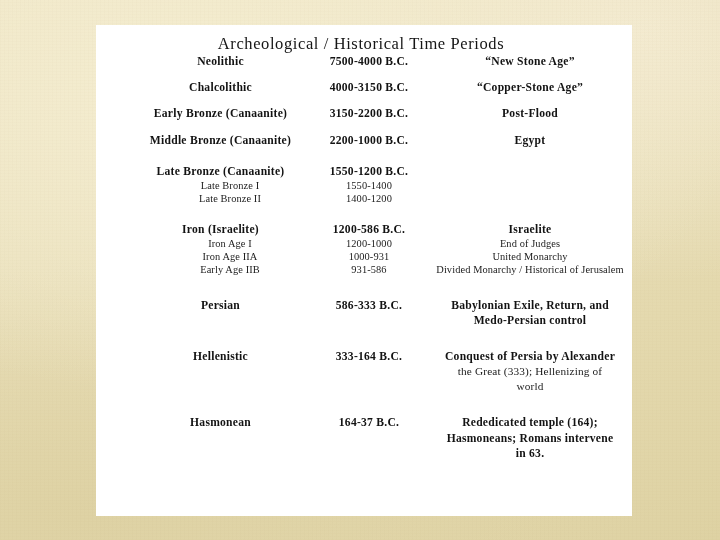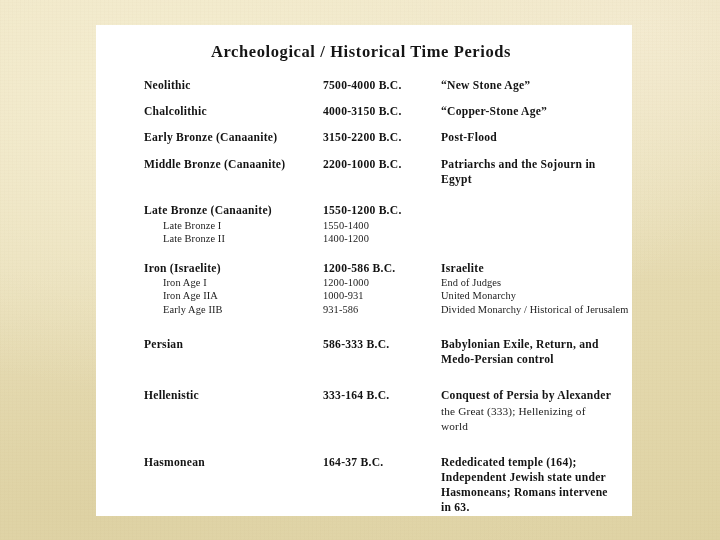--- a/index.html
+++ b/index.html
@@ -40,34 +40,34 @@
     width: 536px;
     height: 491px;
     background: #ffffff;
     box-sizing: border-box;
     padding: 9px 0 0 0;
     overflow: hidden;
   }
 
   .table-title {
     text-align: center;
-    font-weight: bold;
+    font-weight: normal;
     font-size: 16.5px;
     letter-spacing: 0.6px;
     color: #151515;
-    margin: 8px;
+    margin: 0;
     padding: 0 10px 0 4px;
     line-height: 1.2;
   }
 
   .rows {
     position: relative;
-    margin-top: 16px;
-    padding-left: 48px;
+    padding-left: 35px;
     padding-right: 4px;
+    text-align: center;
   }
 
   .row {
     display: flex;
     align-items: flex-start;
     margin-bottom: 11px;
   }
   .row.gap-sm { margin-bottom: 11px; }
   .row.gap-md { margin-bottom: 16px; }
   .row.gap-lg { margin-bottom: 21px; }
@@ -158,21 +158,20 @@
         </div>
       </div>
       <div class="row gap-md">
         <div class="col-name">
           <div class="main-line">Middle Bronze (Canaanite)</div>
         </div>
         <div class="col-dates">
           <div class="main-line">2200-1000 B.C.</div>
         </div>
         <div class="col-desc">
-          <div class="main-line">Patriarchs and the Sojourn in</div>
           <div class="desc-cont">Egypt</div>
         </div>
       </div>
       <div class="row gap-md">
         <div class="col-name">
           <div class="main-line">Late Bronze (Canaanite)</div>
           <div class="sub-line">Late Bronze I</div>
           <div class="sub-line">Late Bronze II</div>
         </div>
         <div class="col-dates">
@@ -228,20 +227,19 @@
       </div>
       <div class="row gap-xl">
         <div class="col-name">
           <div class="main-line">Hasmonean</div>
         </div>
         <div class="col-dates">
           <div class="main-line">164-37 B.C.</div>
         </div>
         <div class="col-desc">
           <div class="main-line">Rededicated temple (164);</div>
-          <div class="desc-cont">Independent Jewish state under</div>
           <div class="desc-cont">Hasmoneans; Romans intervene</div>
           <div class="desc-cont">in 63.</div>
         </div>
       </div>
     </div>
 
 </div>
 
 </body></html>

